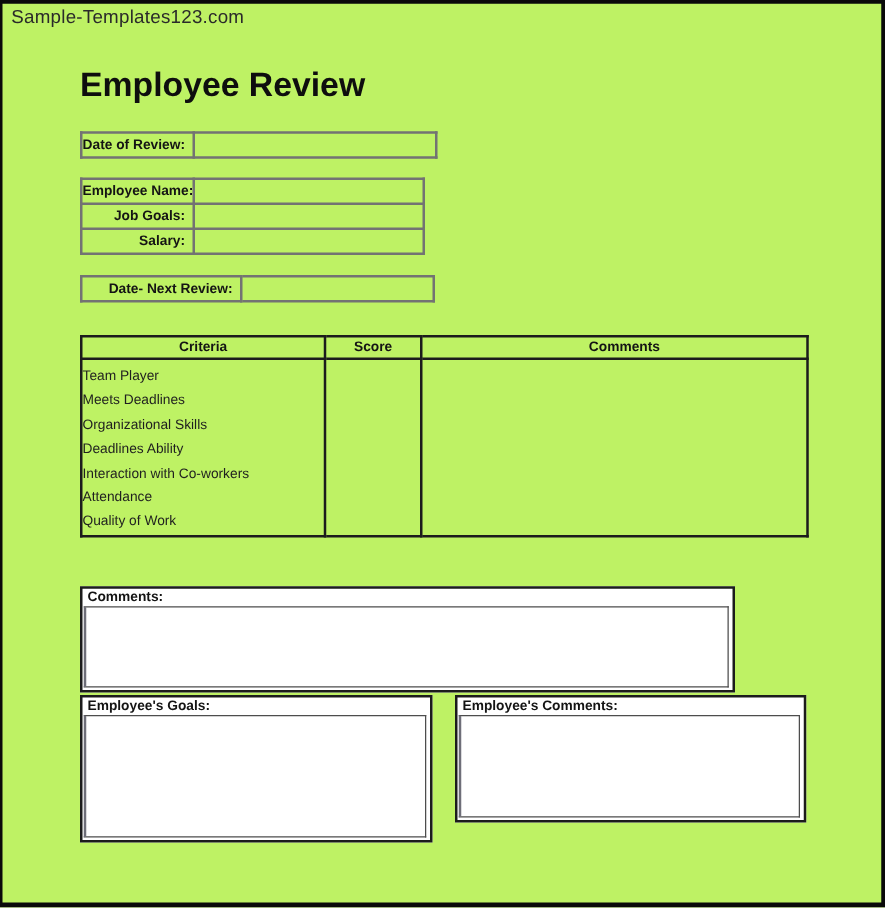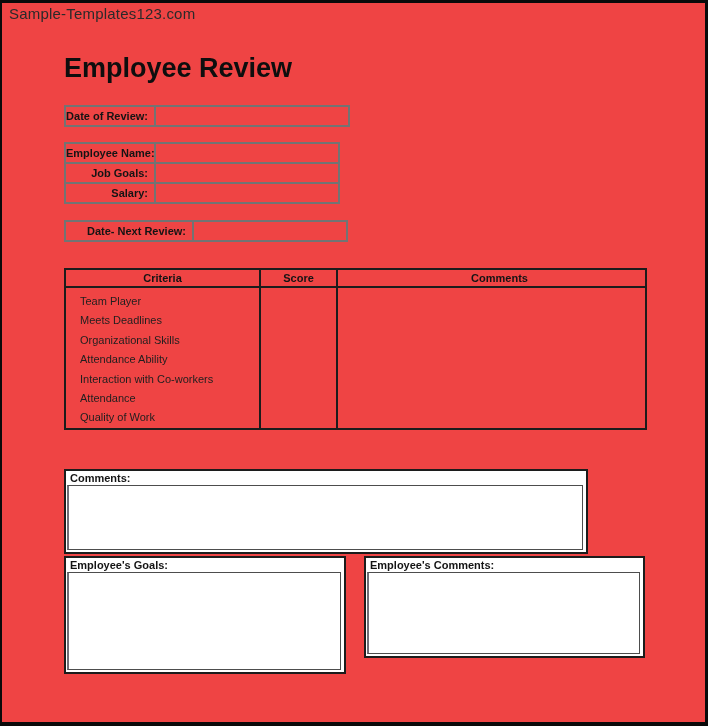--- a/index.html
+++ b/index.html
@@ -1,21 +1,21 @@
 <!DOCTYPE html>
 <html><head>
 <meta charset="utf-8">
 <style>
   html, body { margin: 0; padding: 0; background: #e8e8e8; }
   * { box-sizing: border-box; }
   .page {
     position: relative;
     width: 708px;
     height: 726px;
-    background: #ef4444;
+    background: #bef264;
     border-top: 3px solid #0a0a0a;
     border-left: 2px solid #0a0a0a;
     border-right: 3px solid #0a0a0a;
     border-bottom: 4px solid #0a0a0a;
     font-family: "Liberation Sans", sans-serif;
     color: #141414;
     overflow: hidden;
   }
   .watermark {
     position: absolute;
@@ -78,21 +78,21 @@
   .criteria-table td {
     border: 2px solid #1c1c1c;
     height: 137px;
     vertical-align: top;
     padding: 0;
     font-size: 11px;
   }
   .criteria-item {
     display: block;
     line-height: 19.4px;
-    padding-left: 14px;
+    padding-left: 0;
     color: #1f1f1f;
     white-space: nowrap;
   }
   .criteria-cell { padding-top: 4px !important; }
   
   .section {
     position: absolute;
     border: 2px solid #1c1c1c;
     background: #ffffff;
   }
@@ -167,21 +167,21 @@
         <tr>
       <th class="c-criteria">Criteria</th>
       <th class="c-score">Score</th>
       <th class="c-comments">Comments</th>
     </tr>
     <tr>
       <td class="criteria-cell">
         <span class="criteria-item">Team Player</span>
         <span class="criteria-item">Meets Deadlines</span>
         <span class="criteria-item">Organizational Skills</span>
-        <span class="criteria-item">Attendance Ability</span>
+        <span class="criteria-item">Deadlines Ability</span>
         <span class="criteria-item">Interaction with Co-workers</span>
         <span class="criteria-item">Attendance</span>
         <span class="criteria-item">Quality of Work</span>
       </td>
       <td></td>
       <td></td>
     </tr>
   </tbody>
     </table>
 

